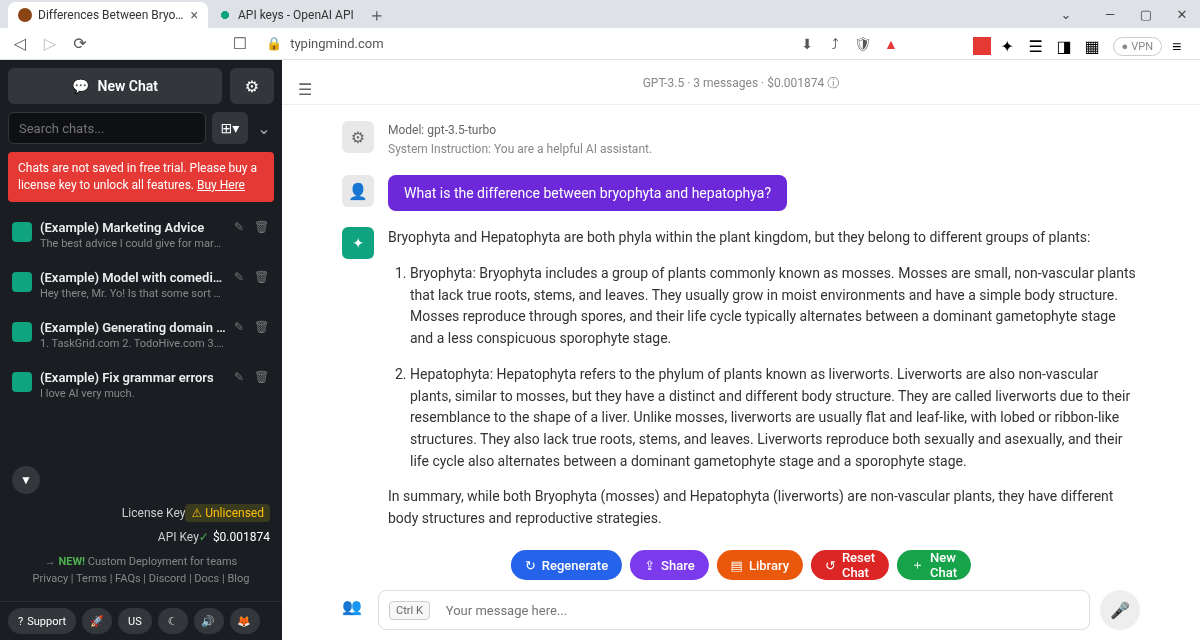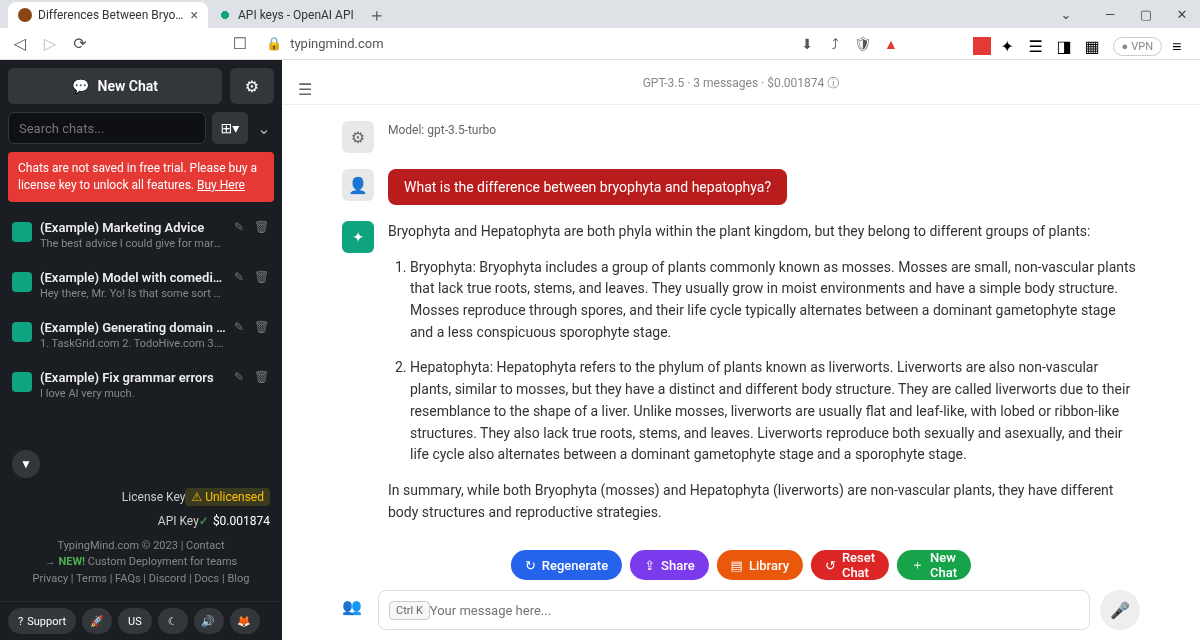--- a/index.html
+++ b/index.html
@@ -59,35 +59,35 @@
 .main-header{padding:12px 20px;text-align:center;border-bottom:1px solid #eee;position:relative}
 .mh-title{font-size:17px;font-weight:700;color:#222}
 .mh-sub{font-size:12px;color:#888;margin-top:3px}
 .mh-hamburger{position:absolute;left:16px;top:20px;cursor:pointer;color:#666}
 .chat-body{flex:1;overflow-y:auto;padding:16px 60px 70px 60px}
 .msg-row{display:flex;gap:14px;margin-bottom:16px;align-items:flex-start}
 .avatar{width:32px;height:32px;border-radius:6px;background:#e8e8e8;display:flex;align-items:center;justify-content:center;flex-shrink:0;color:#666}
 .avatar.ai{background:#10a37f;color:#fff}
 .sys-text{font-size:12px;color:#888;line-height:1.6}
 .sys-text .model{color:#666;display:block}
-.user-bubble{background:#b91c1c;color:#fff;padding:10px 16px;border-radius:8px;font-size:14px;display:inline-block}
+.user-bubble{background:#6d28d9;color:#fff;padding:10px 16px;border-radius:8px;font-size:14px;display:inline-block}
 .ai-text{font-size:14px;color:#333;line-height:1.55}
 .ai-text p{margin-bottom:14px}
 .ai-text ol{padding-left:22px}
 .ai-text li{margin-bottom:14px}
 .action-bar{position:absolute;bottom:60px;left:50%;transform:translateX(-50%);display:flex;gap:8px;z-index:5}
 .pill{height:30px;border-radius:15px;padding:0 14px;display:flex;align-items:center;gap:6px;color:#fff;font-size:13px;font-weight:500;cursor:pointer}
 .pill.blue{background:#2563eb}
 .pill.purple{background:#7c3aed}
 .pill.orange{background:#ea580c}
 .pill.red{background:#dc2626}
 .pill.green{background:#16a34a}
 .input-bar{position:absolute;bottom:10px;left:60px;right:60px;display:flex;gap:10px;align-items:center}
 .persona{width:26px;height:26px;color:#888;cursor:pointer}
-.msg-input{flex:1;border:1px solid #ddd;border-radius:8px;height:40px;display:flex;align-items:center;padding:0 10px;gap:0}
+.msg-input{flex:1;border:1px solid #ddd;border-radius:8px;height:40px;display:flex;align-items:center;padding:0 10px;gap:16px}
 .kbd{border:1px solid #ccc;border-radius:4px;padding:2px 6px;font-size:11px;color:#666;background:#f7f7f7}
 .msg-input input{border:none;flex:1;outline:none;font-size:13px;color:#888}
 .mic{width:40px;height:40px;border-radius:50%;background:#eee;display:flex;align-items:center;justify-content:center;cursor:pointer;color:#444}
 </style>
 </head>
 <body>
 
 <div class="titlebar">
   <div class="tab active">
     <span class="tab-icon"></span>
@@ -212,21 +212,20 @@
           </span>
       </div>
       <div class="kv-row">
         <span class="kv-label">API Key</span>
         <span class="kv-val">
             <span class="badge-ok">✓</span>
             <span>$0.001874</span>
           </span>
       </div>
       <div class="footer-links">
-        <div>TypingMind.com © 2023 | Contact</div>
         <div>→ <span class="footer-new">NEW!</span> <span>Custom Deployment for teams</span></div>
         <div>Privacy | Terms | FAQs | Discord | Docs | Blog</div>
       </div>
     </div>
     <div class="sb-bottom-icons">
       <div class="bi">
           <span>?</span>
           <span>Support</span>
         </div>
       <div class="bi round">🚀</div>
@@ -242,20 +241,21 @@
   <div class="main">
     <div class="main-header">
       <span class="mh-hamburger">☰</span>
       <div class="mh-sub"><span>GPT-3.5 · 3 messages · $0.001874</span> <span>ⓘ</span></div>
     </div>
     <div class="chat-body">
       <div class="msg-row">
         <div class="avatar">⚙</div>
         <div class="sys-text">
           <span class="model">Model: gpt-3.5-turbo</span>
+          <span>System Instruction: You are a helpful AI assistant.</span>
         </div>
       </div>
       <div class="msg-row">
         <div class="avatar">👤</div>
         <div><span class="user-bubble">What is the difference between bryophyta and hepatophya?</span></div>
       </div>
       <div class="msg-row">
         <div class="avatar ai">✦</div>
         <div class="ai-text">
           <p>Bryophyta and Hepatophyta are both phyla within the plant kingdom, but they belong to different groups of plants:</p>

